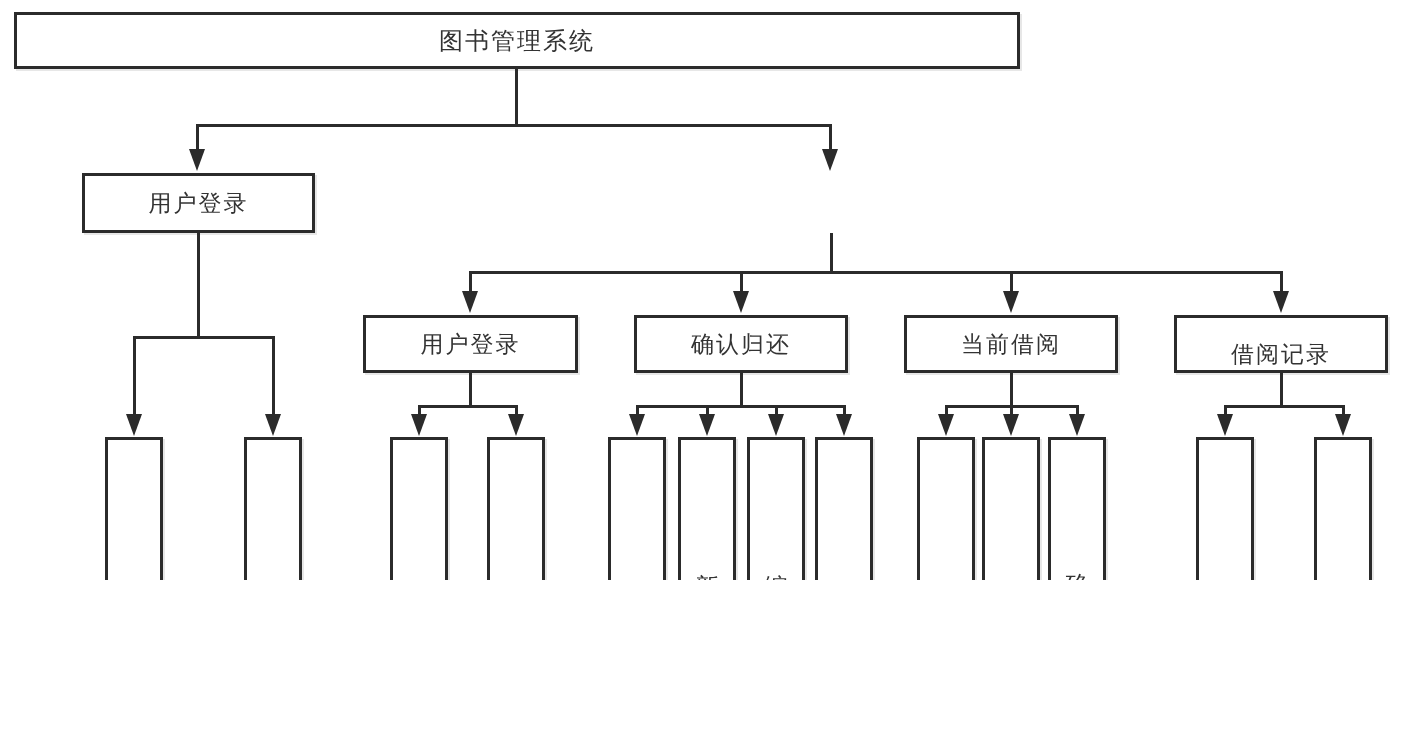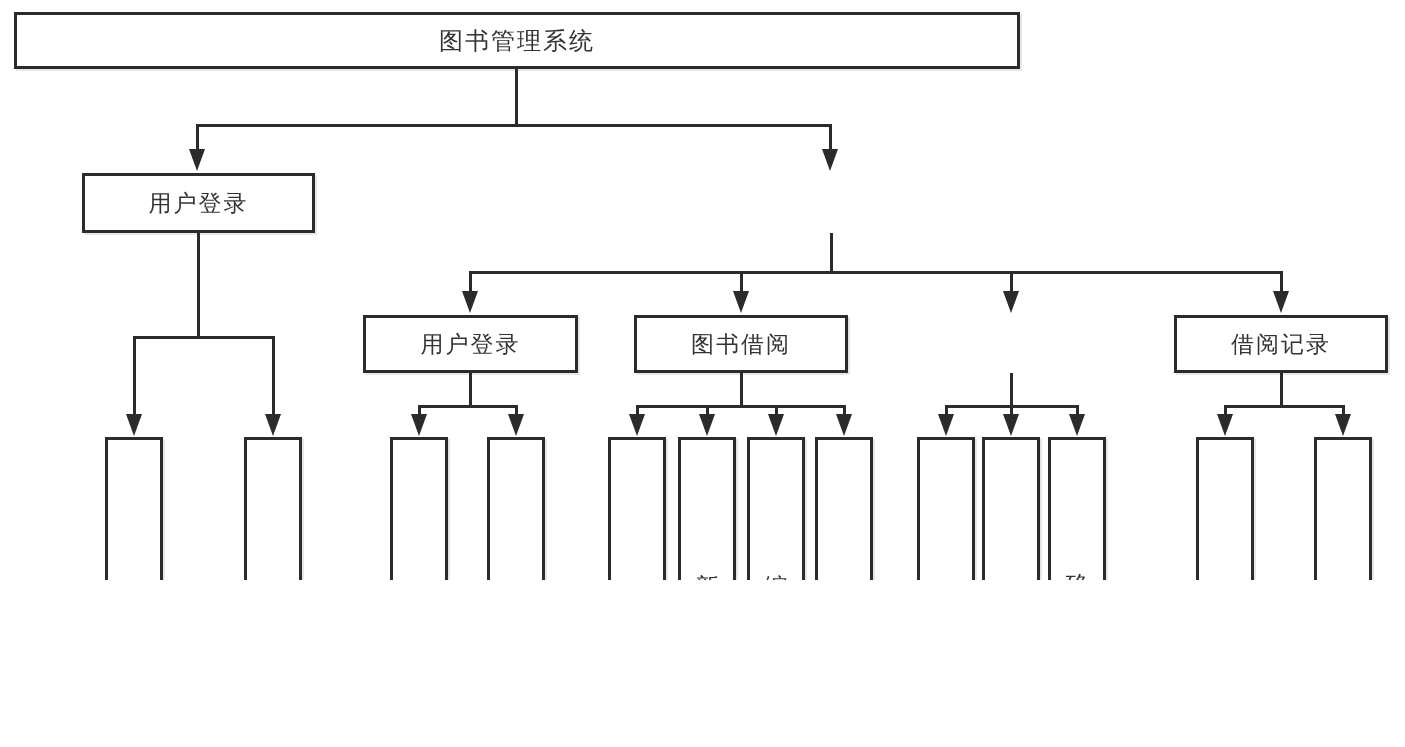--- a/index.html
+++ b/index.html
@@ -65,23 +65,26 @@
   <div class="arrow" style="left:733px;top:291px;"></div>
   <div class="line vline" style="left:1009.5px;top:271px;height:22px;"></div>
   <div class="arrow" style="left:1003px;top:291px;"></div>
   <div class="line vline" style="left:1279.5px;top:271px;height:22px;"></div>
   <div class="arrow" style="left:1273px;top:291px;"></div>
 
   <div class="box hbox" style="left:363px;top:315px;width:215px;height:58px;">
     <span>用户登录</span>
   </div>
   <div class="box hbox" style="left:634px;top:315px;width:214px;height:58px;">
-    <span>图书借阅</span>
+    <span>确认归还</span>
   </div>
-  <div class="box hbox" style="left:1174px;top:315px;width:214px;height:58px;">
+  <div class="box hbox" style="left:904px;top:315px;width:214px;height:58px;">
+    <span>当前借阅</span>
+  </div>
+  <div class="box hbox" style="left:1174px;top:315px;width:214px;height:58px;align-items:flex-end;">
     <span>借阅记录</span>
   </div>
 
   <div class="line vline" style="left:468.5px;top:373px;height:35px;"></div>
   <div class="line hline" style="left:417.5px;top:405px;width:100px;"></div>
   <div class="line vline" style="left:417.5px;top:405px;height:11px;"></div>
   <div class="arrow" style="left:411px;top:414px;"></div>
   <div class="line vline" style="left:514.5px;top:405px;height:11px;"></div>
   <div class="arrow" style="left:508px;top:414px;"></div>
 

